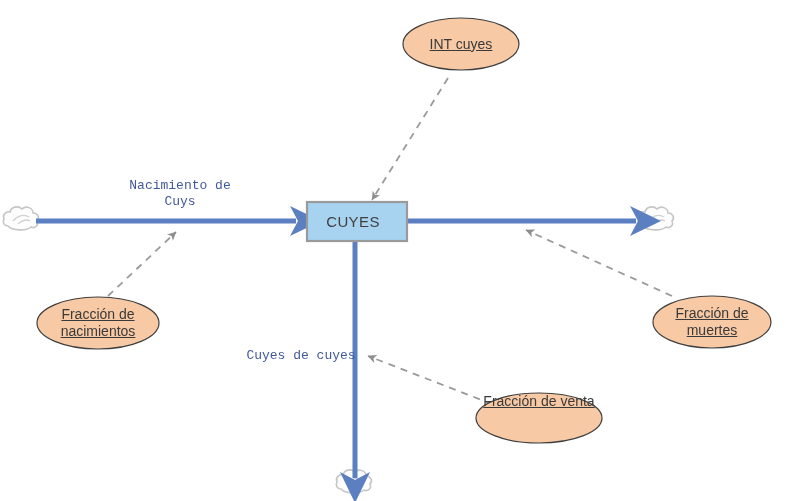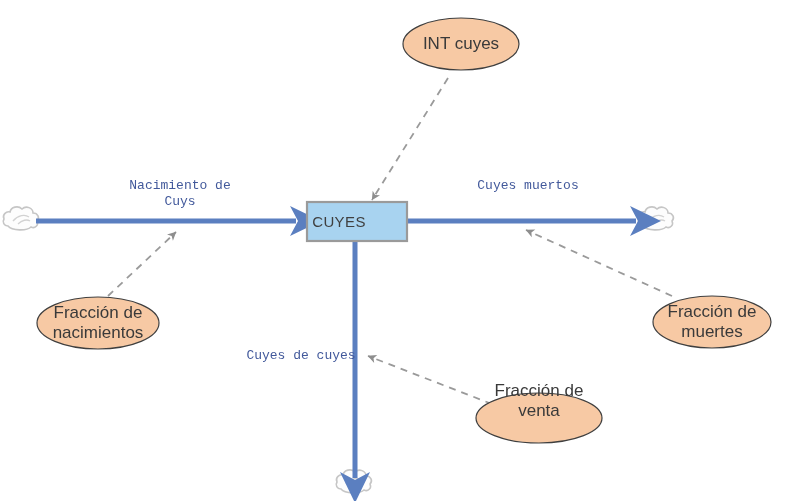--- a/index.html
+++ b/index.html
@@ -32,21 +32,22 @@
     white-space: pre-line;
     pointer-events: none;
   }
   .stock-label {
     color: #3f3f3f;
     font-size: 15px;
     letter-spacing: 0.4px;
   }
   .aux-label {
     color: #3a3a3a;
-    font-size: 17px;
+    font-size: 14px;
+    text-decoration: underline;
   }
   .flow-label {
     position: absolute;
     text-align: center;
     color: #42599b;
     font-size: 13px;
     line-height: 1.25;
     white-space: pre-line;
     pointer-events: none;
     font-family: Liberation Mono, monospace;
@@ -113,32 +114,31 @@
 
     <ellipse cx="461" cy="44" rx="58" ry="26" fill="#f7c9a4" stroke="#3f3f3f" stroke-width="1.2"></ellipse>
 
     <ellipse cx="98" cy="323" rx="61" ry="26" fill="#f7c9a4" stroke="#3f3f3f" stroke-width="1.2"></ellipse>
 
     <ellipse cx="712" cy="322" rx="59" ry="26" fill="#f7c9a4" stroke="#3f3f3f" stroke-width="1.2"></ellipse>
 
     <ellipse cx="539" cy="418" rx="63" ry="25" fill="#f7c9a4" stroke="#3f3f3f" stroke-width="1.2"></ellipse>
   </svg>
 
-  <div class="node-label stock-label" style="left:299px; top:202px; width:80px; height:39px;">CUYES</div>
+  <div class="node-label stock-label" style="left:307px; top:202px; width:80px; height:39px;padding-left:6px;">CUYES</div>
 
   <div class="node-label aux-label" style="left:403px; top:18px; width:116px; height:52px;">INT cuyes</div>
 
   <div class="node-label aux-label" style="left:37px; top:297px; width:122px; height:52px;">Fracción de
 nacimientos</div>
 
   <div class="node-label aux-label" style="left:653px; top:296px; width:118px; height:52px;">Fracción de
 muertes</div>
 
   <div class="node-label aux-label" style="left:476px; top:376px; width:126px; height:50px;">Fracción de venta</div>
 
   <div class="flow-label" style="left:106px; top:178px; width:148px;">Nacimiento de
 Cuys</div>
 
-  <div class="flow-label" style="left:458px; top:178px; width:140px;">Cuyes muertos</div>
 
   <div class="flow-label" style="left:238px; top:348px; width:126px;">Cuyes de cuyes</div>
 
 </div>
 
 </body></html>

